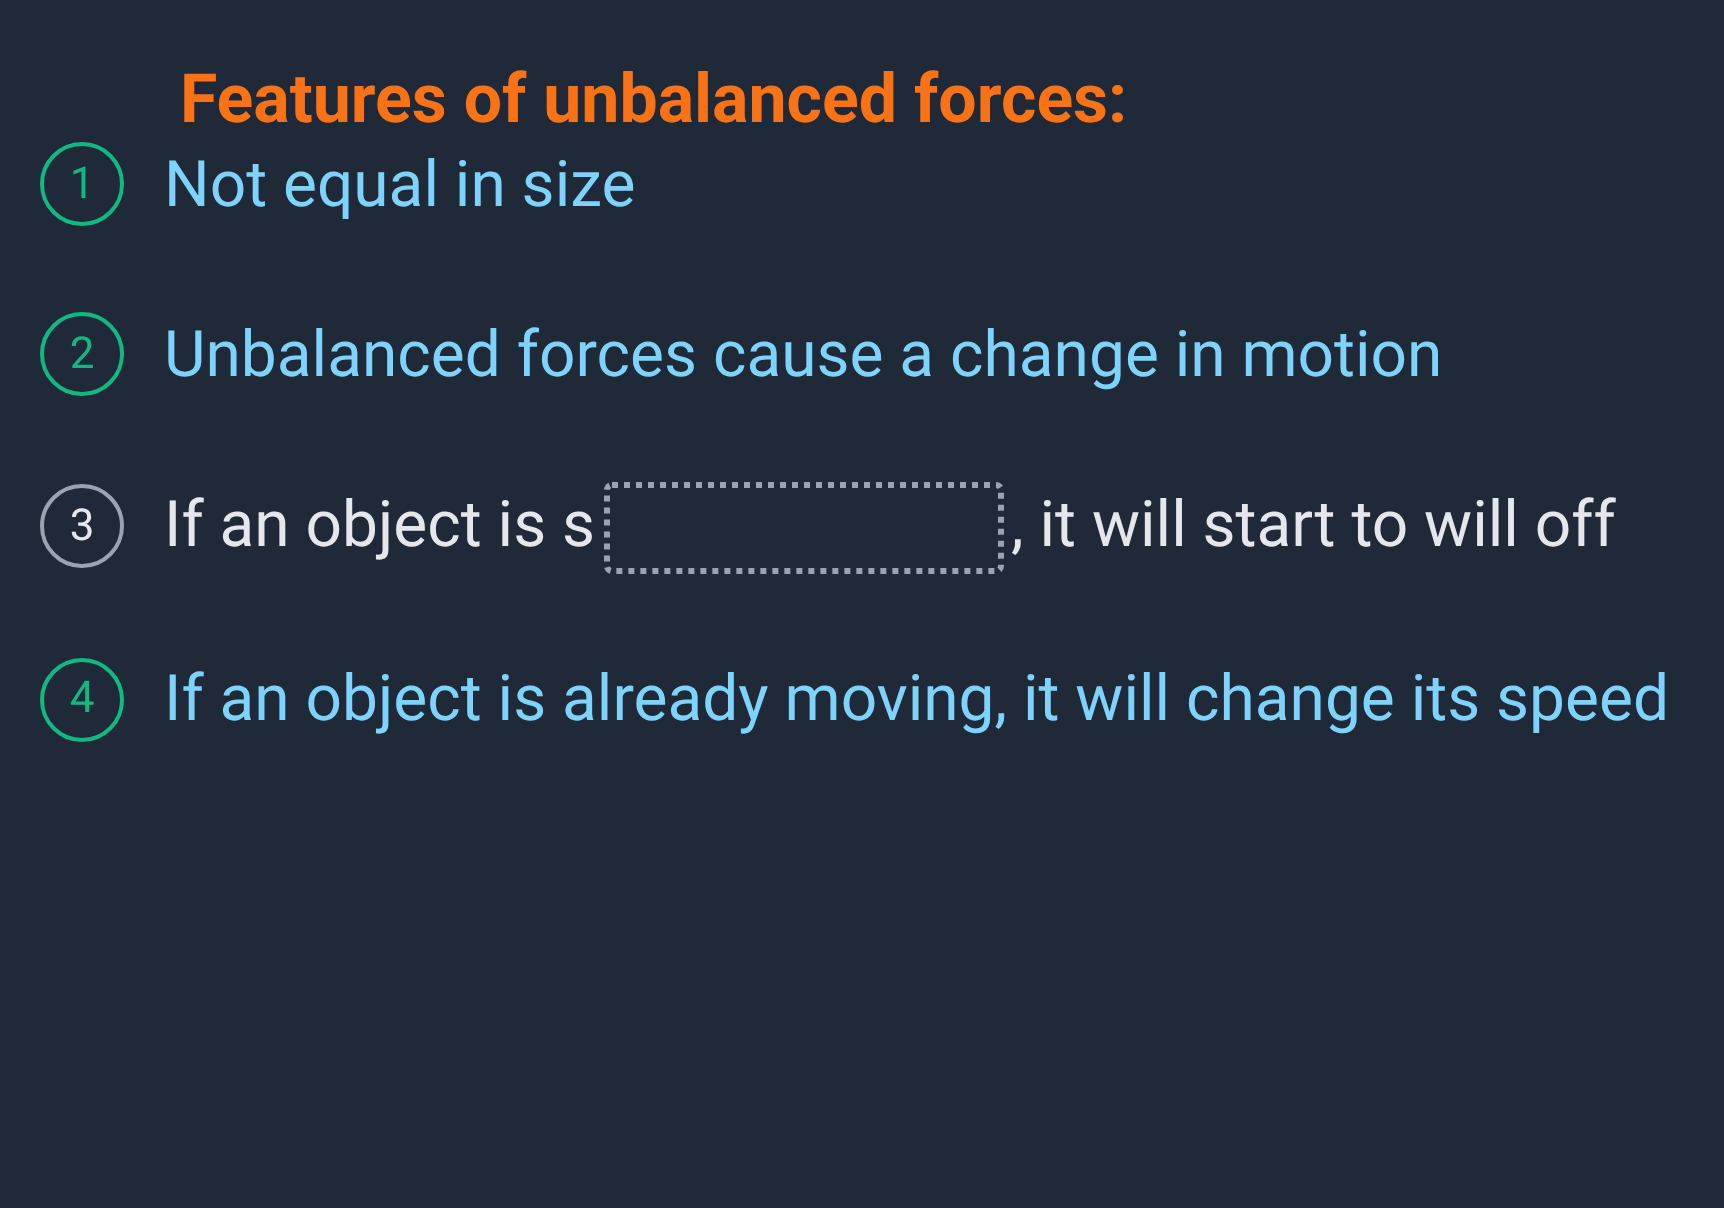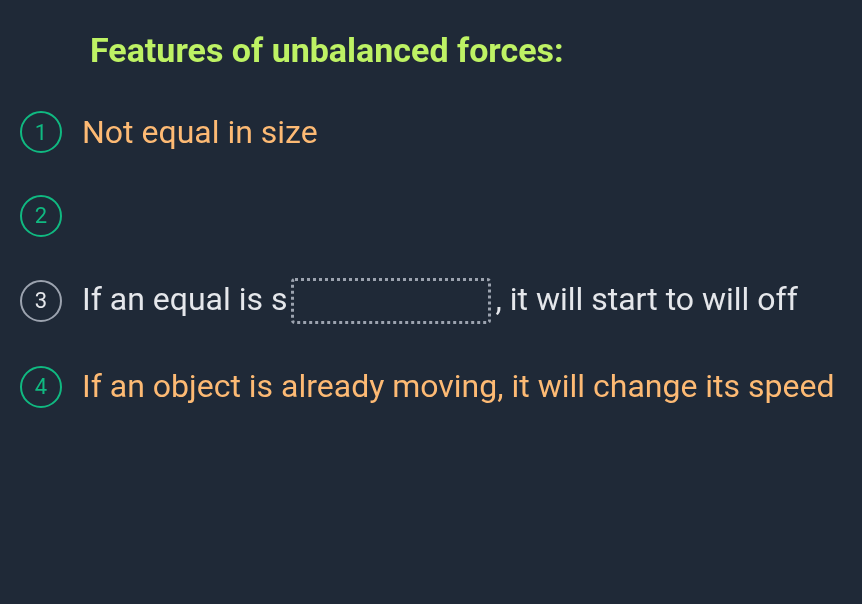--- a/index.html
+++ b/index.html
@@ -9,25 +9,24 @@
     }
     body {
       background-color: #1f2937;
       width: 862px;
       height: 604px;
       font-family: -apple-system, BlinkMacSystemFont, 'Segoe UI', Roboto, sans-serif;
       padding: 30px 20px;
       overflow: hidden;
     }
     .title {
-      color: #bef264;
+      color: #f97316;
       font-size: 34px;
       font-weight: 700;
       margin-left: 70px;
-      margin-bottom: 40px;
     }
     .list {
       display: flex;
       flex-direction: column;
       gap: 40px;
     }
     .list-item {
       display: flex;
       align-items: center;
       gap: 20px;
@@ -50,21 +49,21 @@
     .circle-active {
       border-color: #9ca3af;
       color: #e5e7eb;
     }
     .item-text {
       font-size: 32px;
       font-weight: 400;
       line-height: 1.4;
     }
     .text-completed {
-      color: #fdba74;
+      color: #7dd3fc;
     }
     .text-active {
       color: #e5e7eb;
     }
     .blank-input {
       display: inline-block;
       width: 200px;
       height: 46px;
       border: 3px dotted #9ca3af;
       border-radius: 4px;
@@ -80,26 +79,27 @@
 
 <div class="list">
 
   <div class="list-item">
     <div class="circle circle-completed">1</div>
     <div class="item-text text-completed">Not equal in size</div>
   </div>
 
   <div class="list-item">
     <div class="circle circle-completed">2</div>
+    <div class="item-text text-completed">Unbalanced forces cause a change in motion</div>
   </div>
 
   <div class="list-item">
     <div class="circle circle-active">3</div>
     <div class="item-text text-active">
-      <span>If an equal is s</span><span class="blank-input"></span><span>, it will start to will off</span>
+      <span>If an object is s</span><span class="blank-input"></span><span>, it will start to will off</span>
     </div>
   </div>
 
   <div class="list-item">
     <div class="circle circle-completed">4</div>
     <div class="item-text text-completed">If an object is already moving, it will change its speed</div>
   </div>
 
 </div>
 

